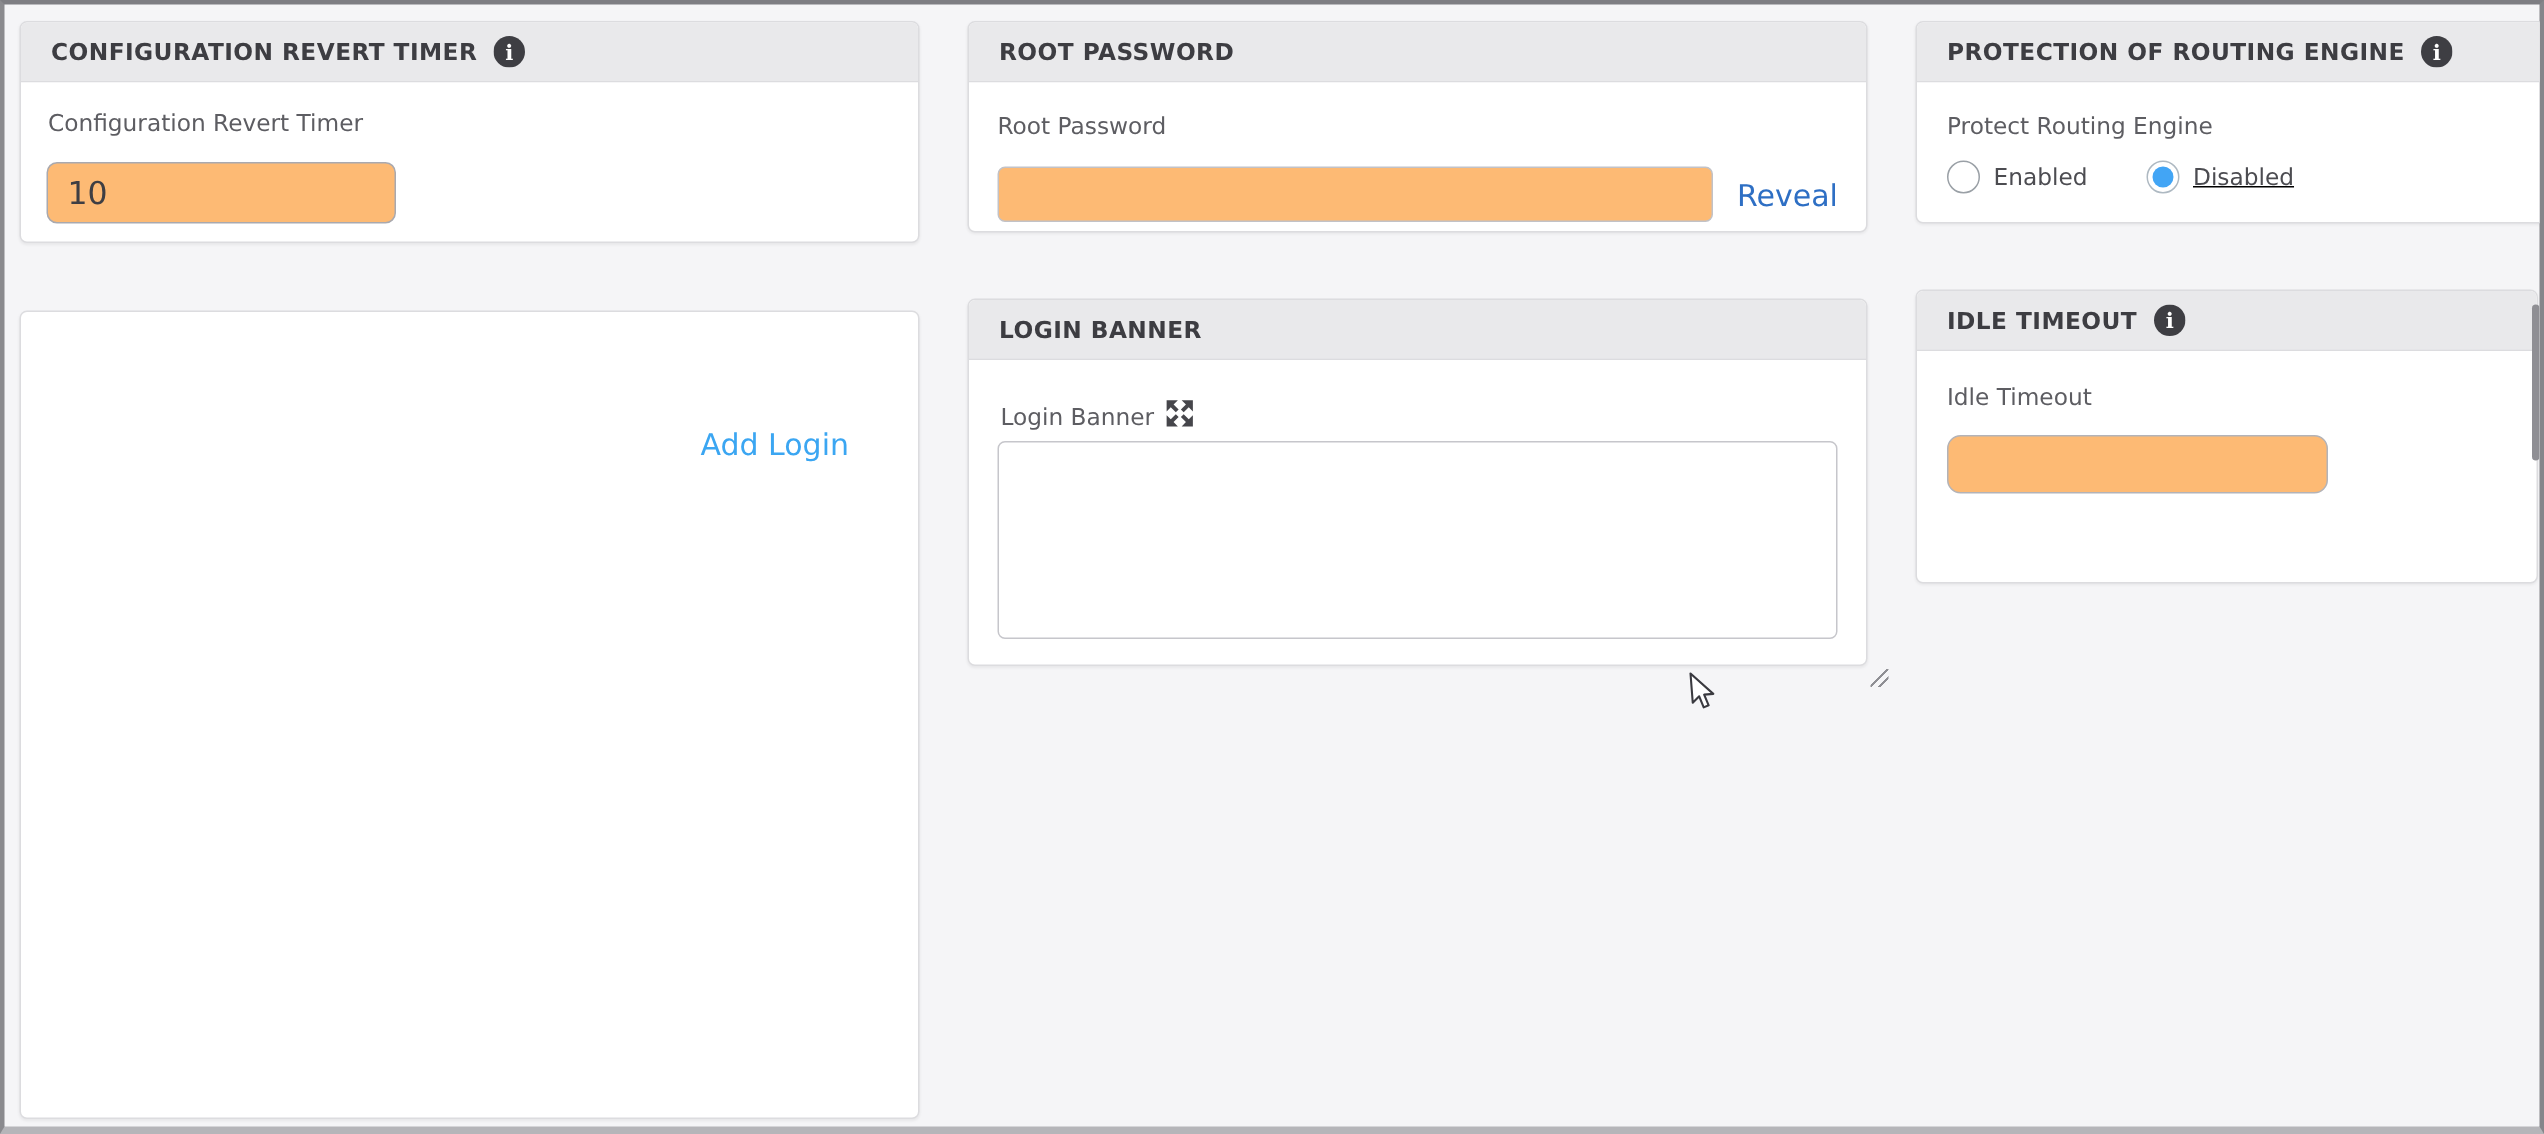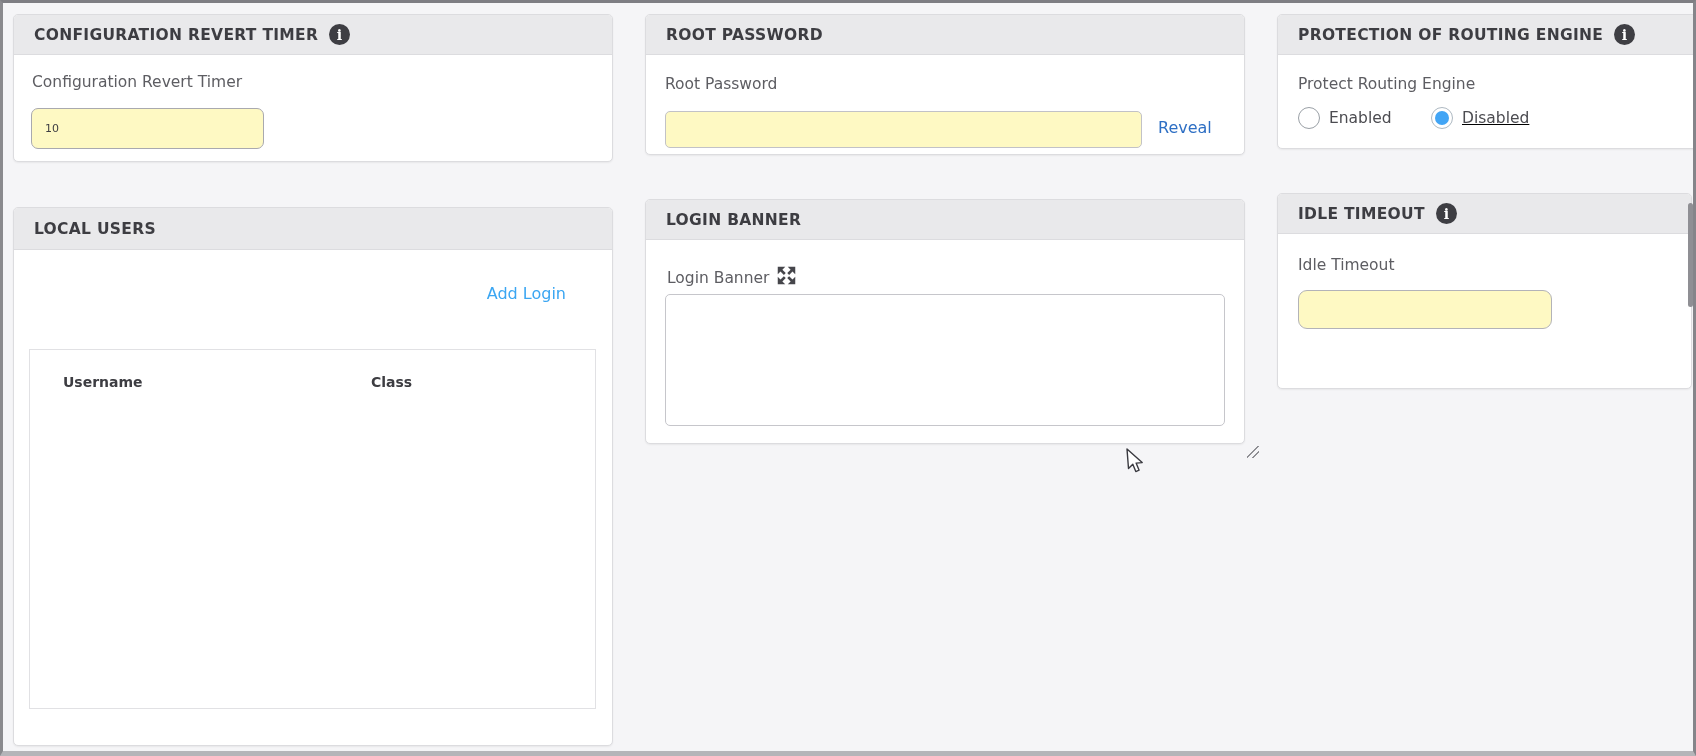--- a/index.html
+++ b/index.html
@@ -26,24 +26,24 @@
     display:flex; align-items:center; gap:11px;
     padding:0 20px;
   }
   .panel-title {
     font-size:15.5px; font-weight:700; color:#3d3d42;
     letter-spacing:0.3px; white-space:nowrap;
   }
   .info-icon { width:21px; height:21px; flex:0 0 auto; cursor:pointer; }
   .field-label { position:absolute; font-size:15.5px; color:#5d5d62; white-space:nowrap; }
   .text-input {
-    position:absolute; background:#fef9c3; border:1px solid #a9a9af;
-    font-family:inherit; font-size:11px; color:#3e3e43; padding:0 13px;
+    position:absolute; background:#fdba74; border:1px solid #a9a9af;
+    font-family:inherit; font-size:21px; color:#3e3e43; padding:0 13px;
   }
-  .link { position:absolute; font-size:16px; cursor:pointer; white-space:nowrap; }
+  .link { position:absolute; font-size:20px; cursor:pointer; white-space:nowrap; }
   .link.reveal { color:#2e6fc4; }
   .link.adduser { color:#3ba6f2; }
   .radio-row { position:absolute; display:flex; align-items:center; }
   .radio-circle {
     width:22px; height:22px; border-radius:50%;
     border:1.5px solid #9aa0a6; background:#fff;
     display:inline-flex; align-items:center; justify-content:center;
     cursor:pointer; flex:0 0 auto;
   }
   .radio-circle.checked { border-color:#aeb9c2; }
@@ -116,31 +116,21 @@
       <span class="radio-circle"></span>
       <span class="radio-label">Enabled</span>
     </div>
     <div class="radio-row" style="left:153px; top:92px;text-decoration:underline;">
       <span class="radio-circle checked"></span>
       <span class="radio-label">Disabled</span>
     </div>
   </section>
 
   <section class="panel" style="left:10px; top:204px; width:600px; height:539px;">
-    <div class="panel-header" style="height:42px;">
-      <span class="panel-title">LOCAL USERS</span>
-    </div>
     <span class="link adduser" style="right:46px; top:76px;">Add Login</span>
-    <div class="users-table">
-      <div class="users-table-header">
-        <span class="col-head c1">Username</span>
-        <span class="col-head c2">Class</span>
-      </div>
-      <div></div>
-    </div>
   </section>
 
   <section class="panel" style="left:642px; top:196px; width:600px; height:245px;">
     <div class="panel-header">
       <span class="panel-title">LOGIN BANNER</span>
     </div>
     <span class="field-label" style="left:21px; top:63px;">
       <span>Login Banner</span>
       <svg class="expand-icon" viewBox="0 0 20 20" fill="#46464b">
         <polygon points="3,9 3,3 9,3 6.7,5.3 9.4,8 7.9,9.5 5.2,6.8"></polygon>

